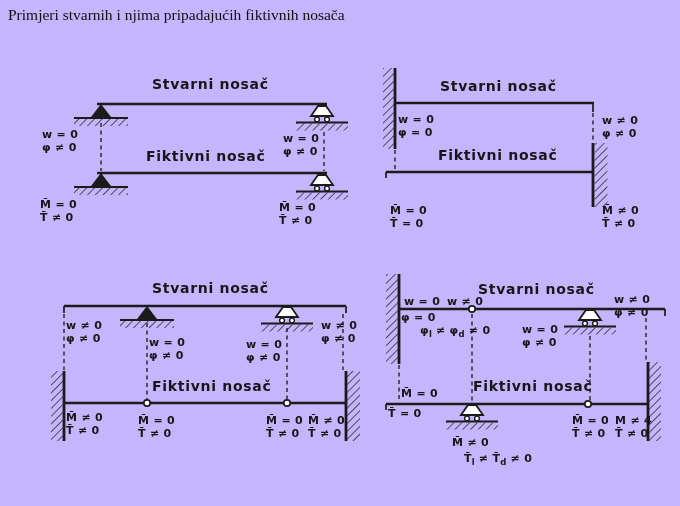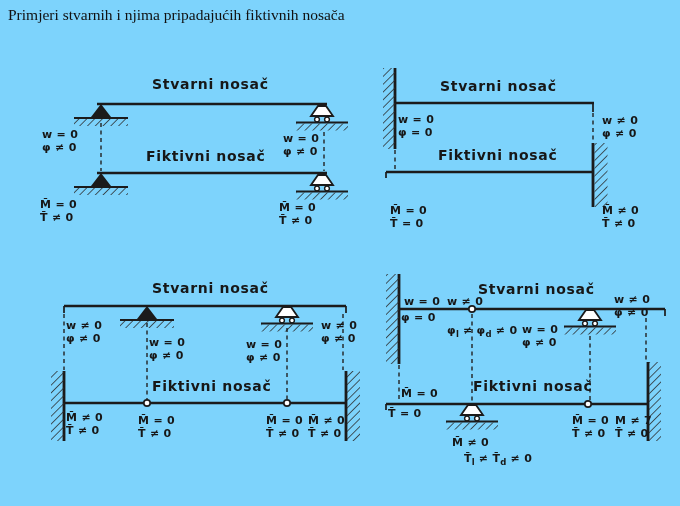--- a/index.html
+++ b/index.html
@@ -1,17 +1,17 @@
 <!DOCTYPE html>
 <html><head>
 <meta charset="utf-8">
 <style>
   html,body{margin:0;padding:0;background:#ffffff;}
   body{width:680px;height:506px;overflow:hidden;}
-  .stage{position:relative;width:680px;height:506px;background:#7dd3fc;font-family:"DejaVu Sans",sans-serif;}
+  .stage{position:relative;width:680px;height:506px;background:#c4b5fd;font-family:"DejaVu Sans",sans-serif;}
   .title{position:absolute;left:8px;top:6px;font-family:"Liberation Serif",serif;font-size:15.5px;color:#101010;white-space:nowrap;}
   .art{position:absolute;left:0;top:0;}
   .ann{position:absolute;font-weight:bold;font-size:11px;line-height:13px;color:#171717;letter-spacing:.3px;white-space:nowrap;}
   .sec{font-size:14px;letter-spacing:.7px;}
   .ann sub{font-size:8.5px;letter-spacing:0;}
   .beam{stroke:#1b1b1b;stroke-width:2.6;}
   .beam2{stroke:#1b1b1b;stroke-width:2.3;}
   .face{stroke:#1b1b1b;stroke-width:2.8;}
   .tick{stroke:#1b1b1b;stroke-width:1.7;}
   .dash{stroke:#222;stroke-width:1.4;stroke-dasharray:4 3.5;}
@@ -177,35 +177,35 @@
   <div class="ann" style="left:308px;top:414px">
     <div>M̄ ≠ 0</div>
     <div>T̄ ≠ 0</div>
   </div>
 
   <div class="ann sec" style="left:478px;top:283px">Stvarni nosač</div>
   <div class="ann sec" style="left:473px;top:380px">Fiktivni nosač</div>
   <div class="ann" style="left:404px;top:295px">w = 0</div>
   <div class="ann" style="left:401px;top:311px">φ = 0</div>
   <div class="ann" style="left:447px;top:295px">w ≠ 0</div>
-  <div class="ann" style="left:447px;top:324px"><span>φ</span><sub>l</sub><span> ≠ φ</span><sub>d</sub><span> ≠ 0</span></div>
+  <div class="ann" style="left:420px;top:324px"><span>φ</span><sub>l</sub><span> ≠ φ</span><sub>d</sub><span> ≠ 0</span></div>
   <div class="ann" style="left:522px;top:323px">
     <div>w = 0</div>
     <div>φ ≠ 0</div>
   </div>
   <div class="ann" style="left:614px;top:293px">
     <div>w ≠ 0</div>
     <div>φ ≠ 0</div>
   </div>
   <div class="ann" style="left:401px;top:387px">M̄ = 0</div>
   <div class="ann" style="left:388px;top:407px">T̄ = 0</div>
   <div class="ann" style="left:452px;top:436px">M̄ ≠ 0</div>
   <div class="ann" style="left:464px;top:452px"><span>T̄</span><sub>l</sub><span> ≠ T̄</span><sub>d</sub><span> ≠ 0</span></div>
   <div class="ann" style="left:572px;top:414px">
     <div>M̄ = 0</div>
     <div>T̄ ≠ 0</div>
   </div>
   <div class="ann" style="left:615px;top:414px">
-    <div>M ≠ 7</div>
+    <div>M ≠ 4</div>
     <div>T̄ ≠ 0</div>
   </div>
 
 </div>
 
 </body></html>

